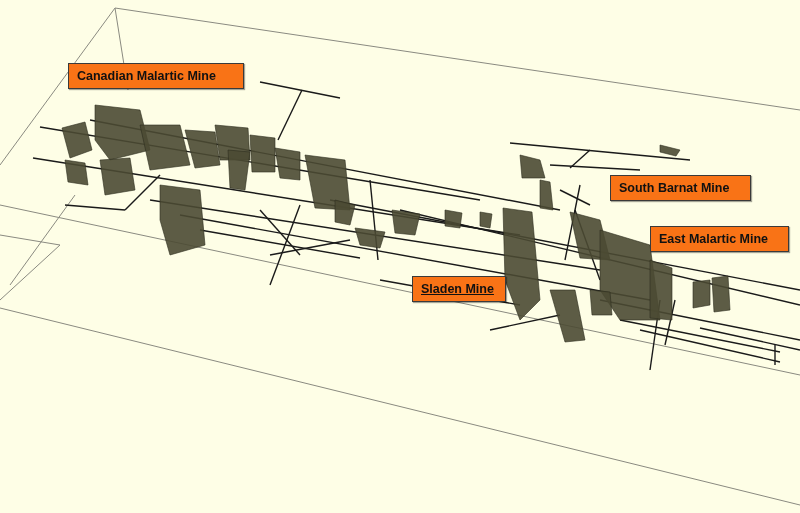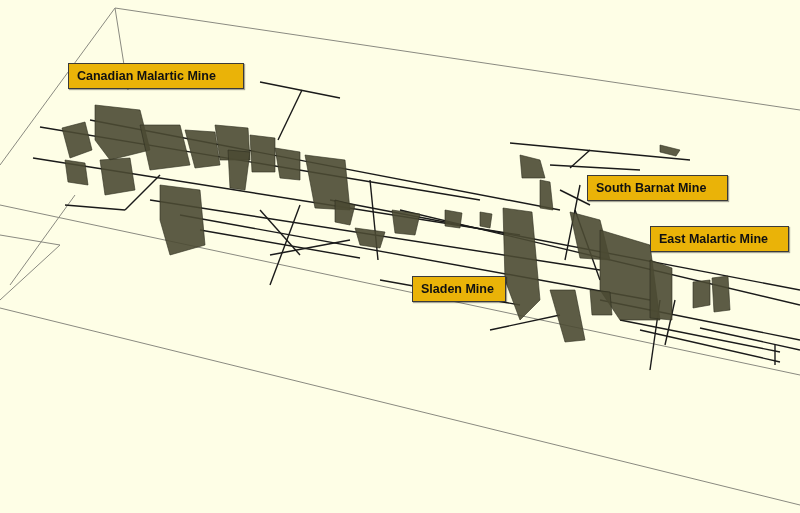--- a/index.html
+++ b/index.html
@@ -1,28 +1,28 @@
 <!DOCTYPE html>
 <html><head>
   <meta charset="utf-8">
   <style>
     html, body { margin:0; padding:0; }
     body { width:800px; height:513px; overflow:hidden; background:#fefee6; position:relative; font-family:"Liberation Sans", sans-serif; }
     #scene { position:absolute; left:0; top:0; width:800px; height:513px; }
     .label {
-      position:absolute; background:#eab308; border:1px solid #3a3a3a;
+      position:absolute; background:#f97316; border:1px solid #3a3a3a;
       box-shadow:1px 1px 1px rgba(0,0,0,0.35);
       font-family:"Liberation Sans", sans-serif; font-weight:bold;
       font-size:12.5px; color:#111; padding:0 8px; line-height:24px; height:24px;
       white-space:nowrap;
     }
     #lbl-canadian { left:68px; top:63px; width:158px; }
-    #lbl-south { left:587px; top:175px; width:123px; }
+    #lbl-south { left:610px; top:175px; width:123px; }
     #lbl-east { left:650px; top:226px; width:121px; }
-    #lbl-sladen { left:412px; top:276px; width:76px; }
+    #lbl-sladen { left:412px; top:276px; width:76px;text-decoration:underline; }
   </style>
 </head>
 <body>
 
 <svg id="scene" viewBox="0 0 800 513" xmlns="http://www.w3.org/2000/svg">
 
   <g stroke="#8a8a80" stroke-width="1" fill="none">
     <line x1="115" y1="8" x2="800" y2="110"></line>
     <line x1="115" y1="8" x2="0" y2="165"></line>
     <line x1="115" y1="8" x2="128" y2="90"></line>

